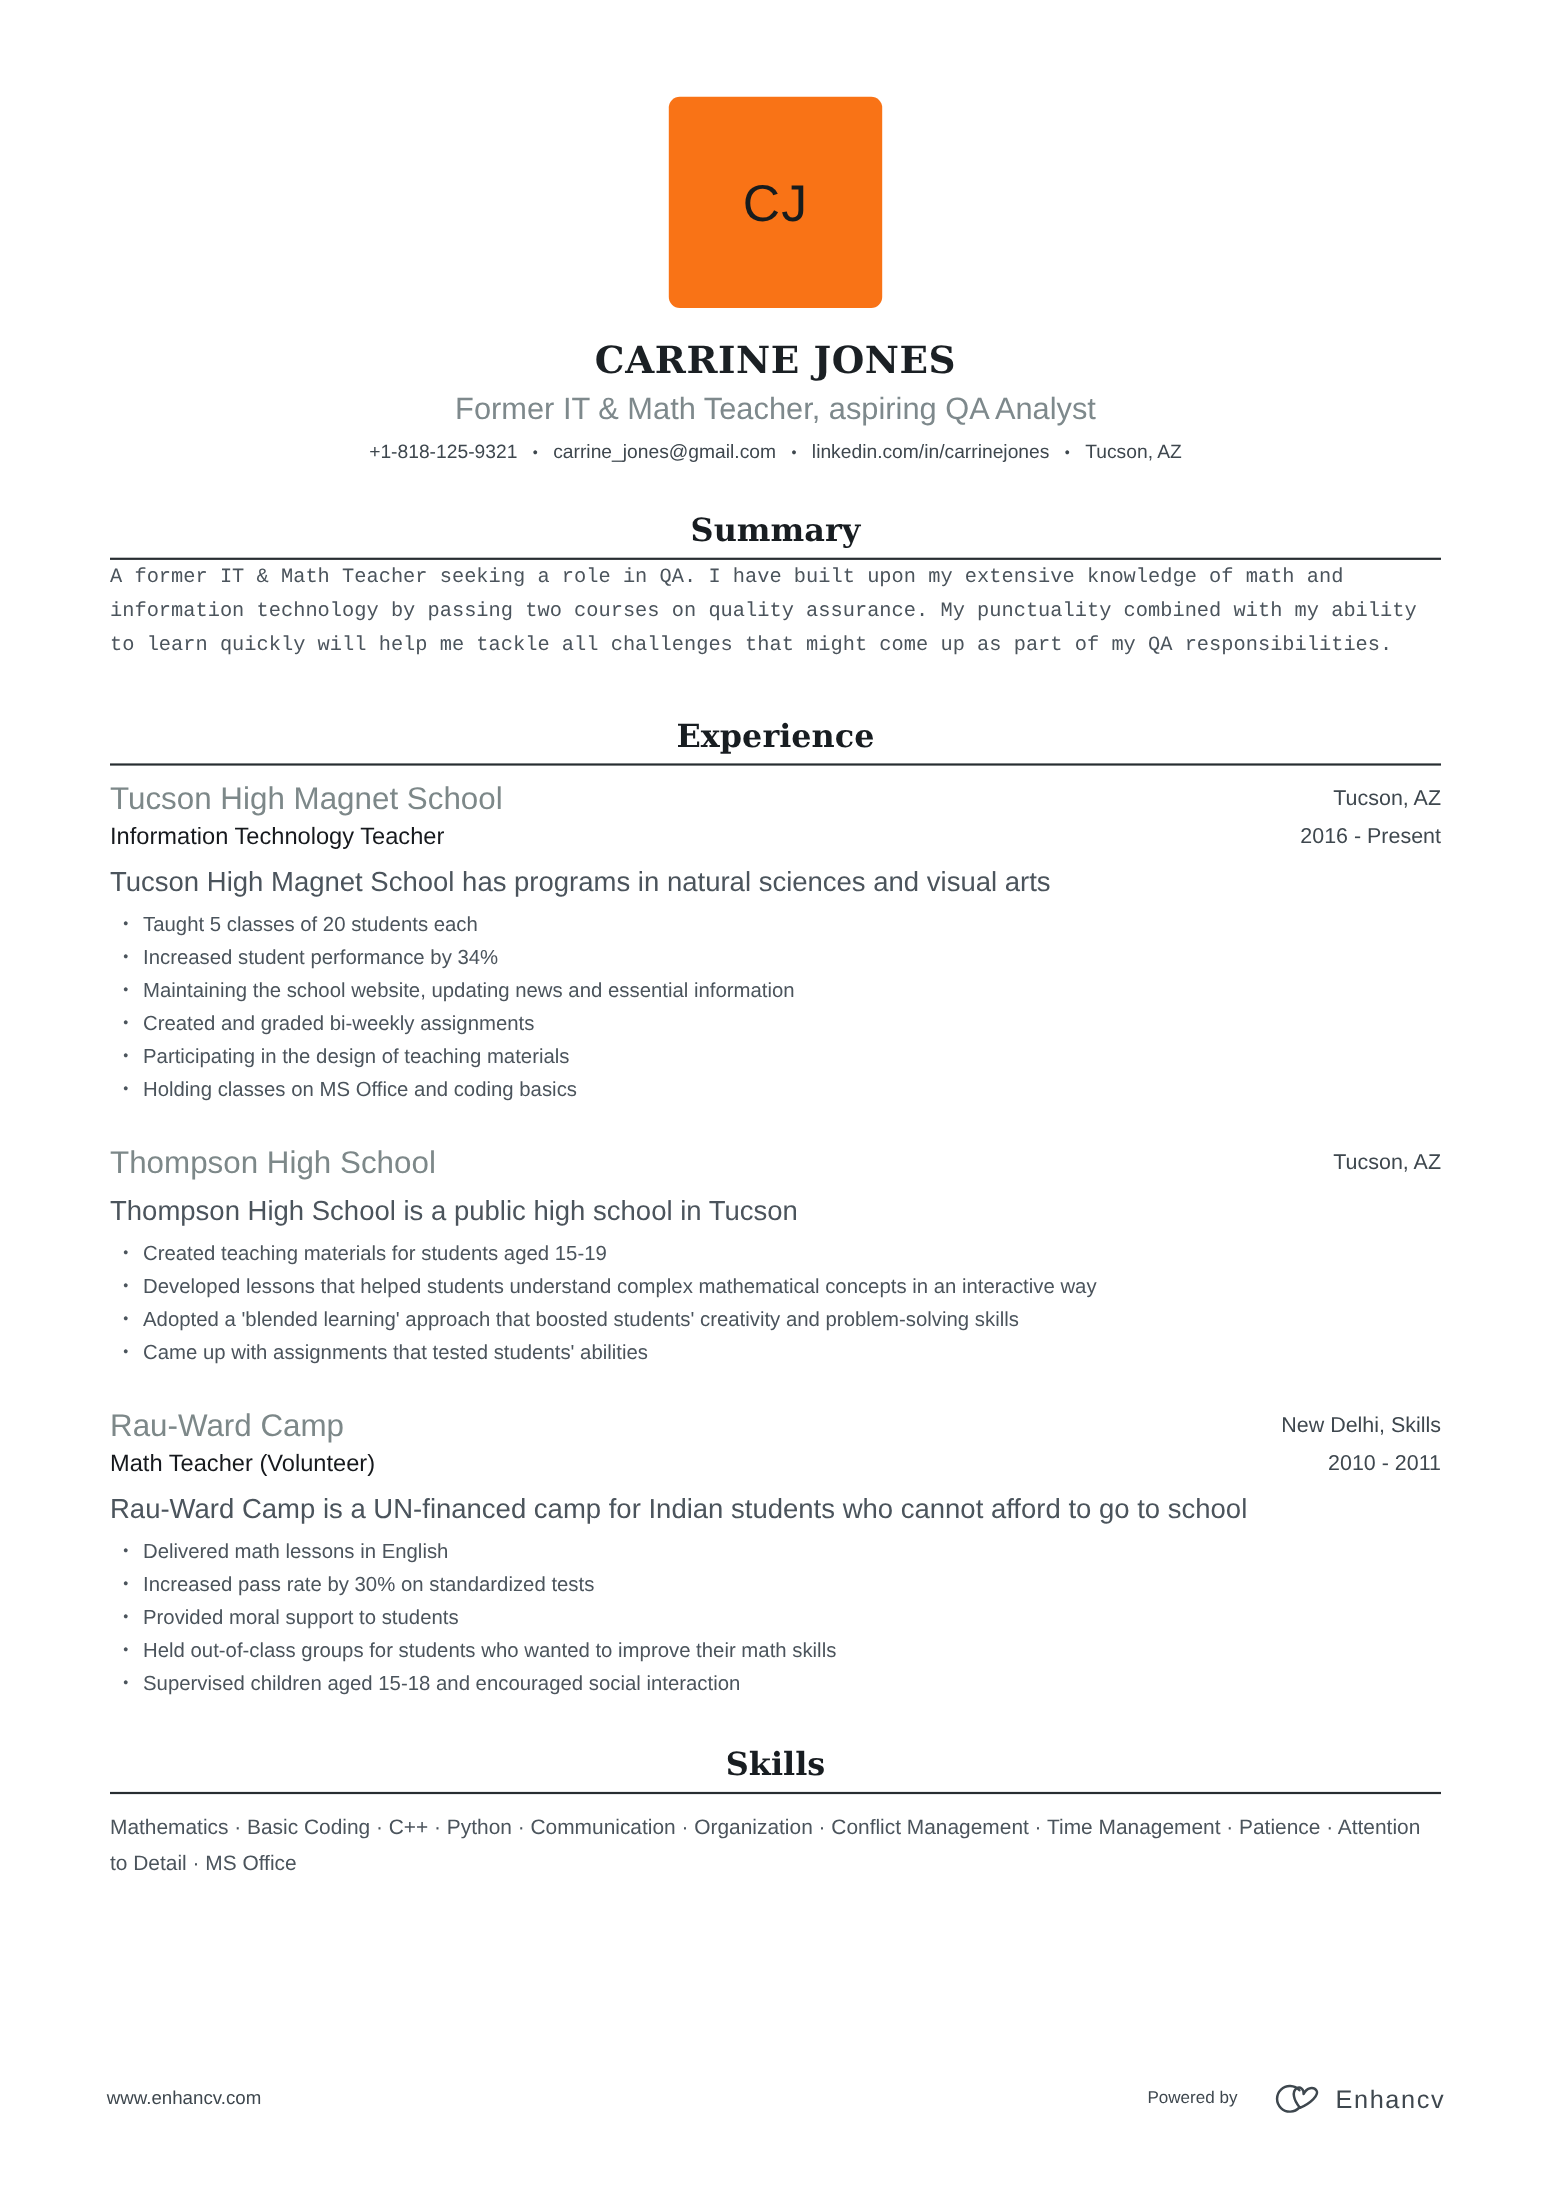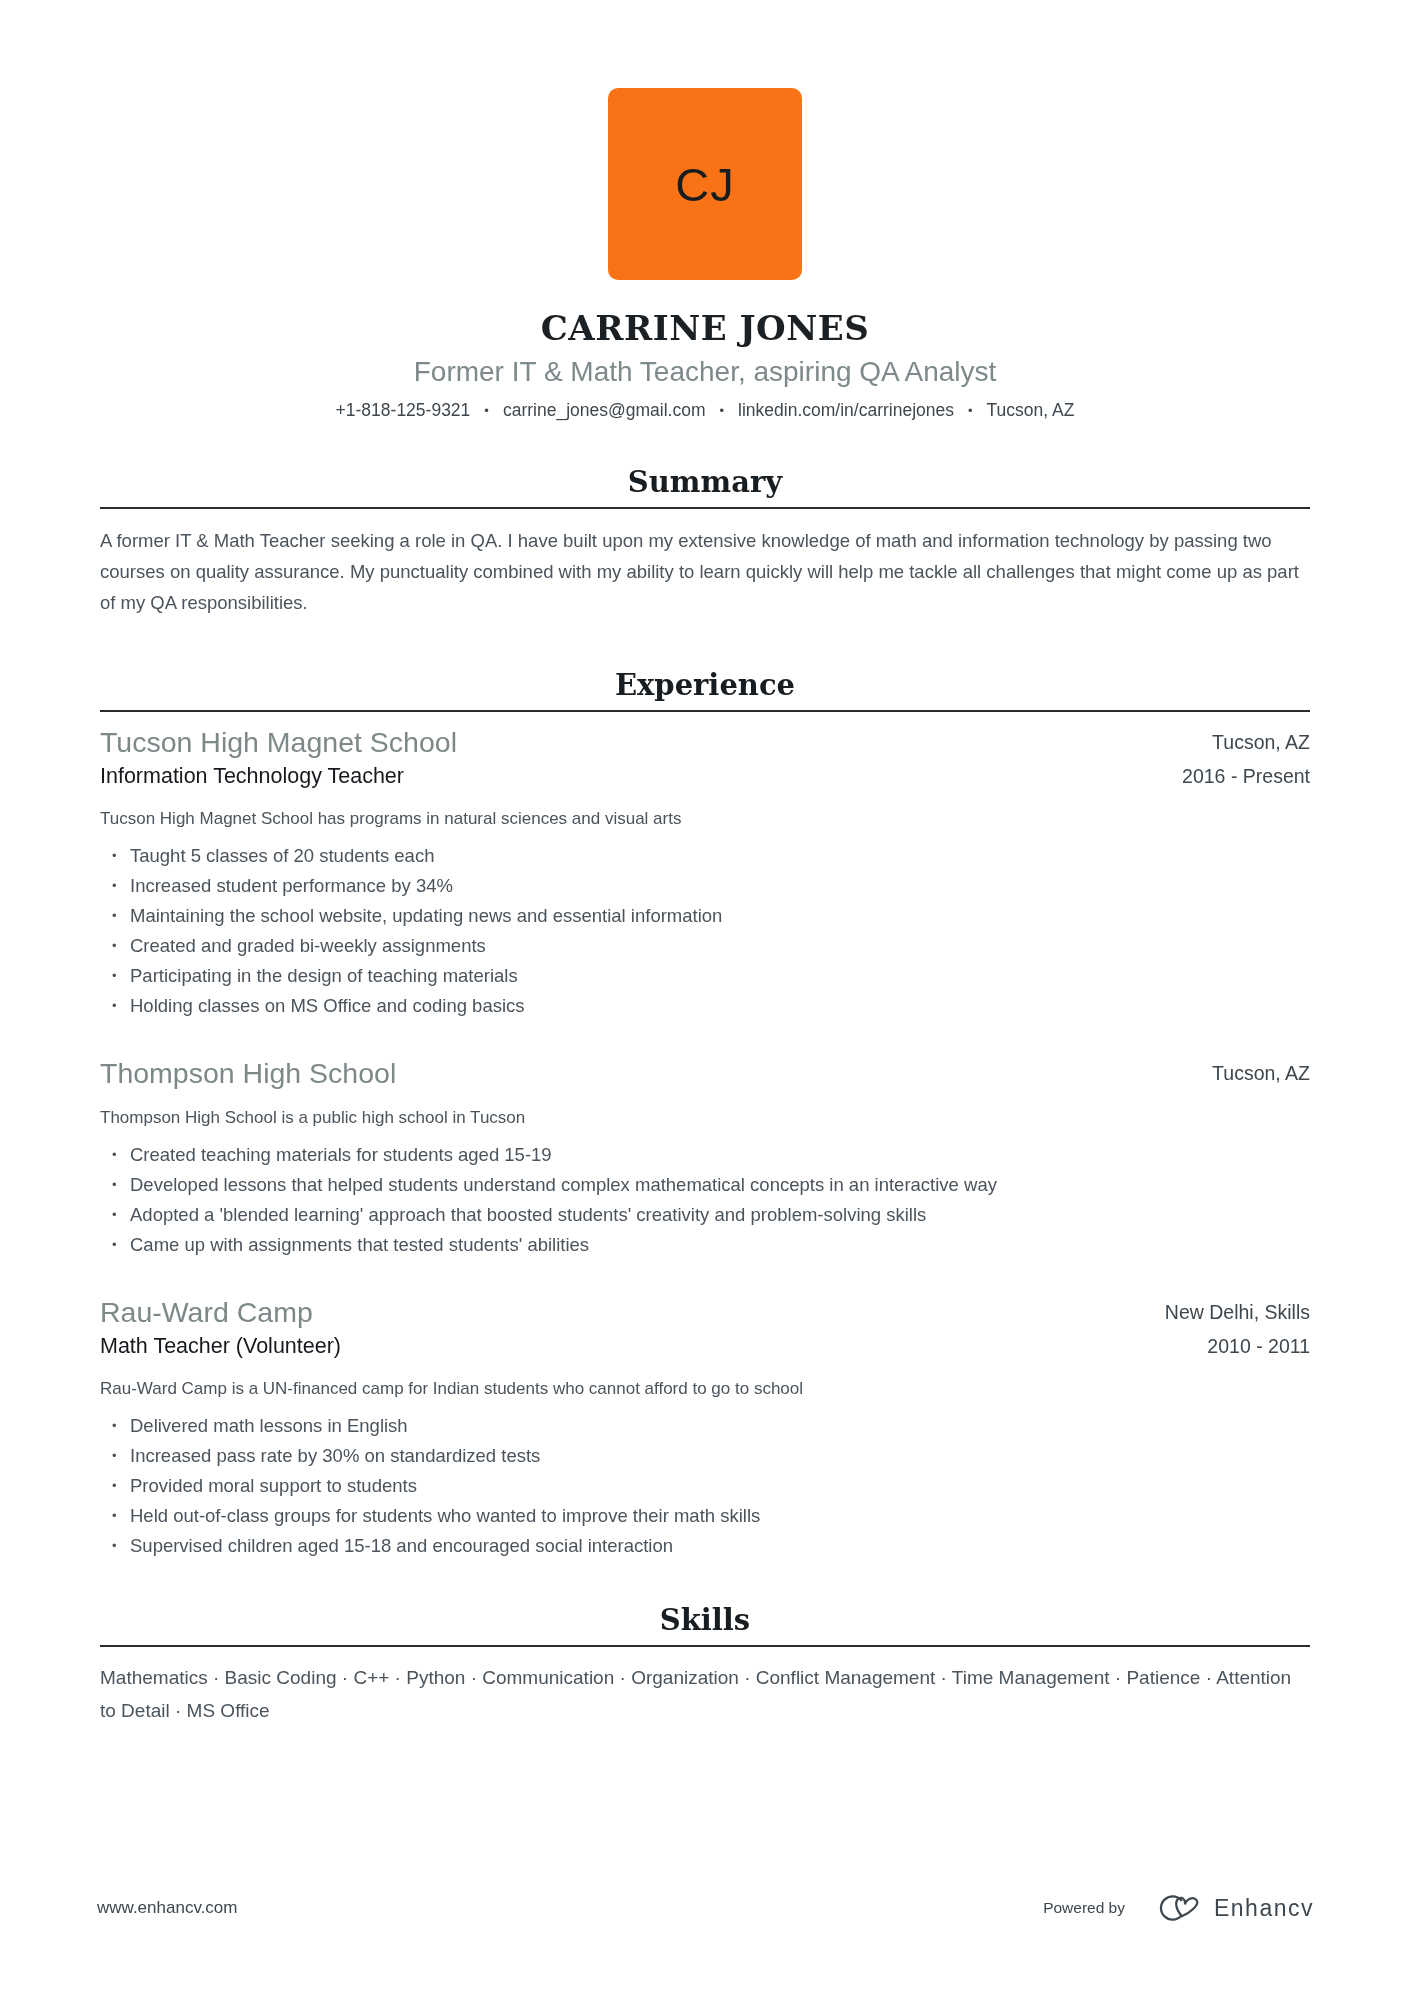--- a/index.html
+++ b/index.html
@@ -34,32 +34,32 @@
 
   
   .section{margin-top:40px;}
   .section.experience{margin-top:48px;}
   .section-heading{
     font-family:"DejaVu Serif", serif;font-weight:700;font-size:29px;
     line-height:38px;text-align:center;color:#181d21;
   }
   .rule{height:0;border-bottom:2px solid #272d31;margin-top:6px;}
   .summary-text{
-    margin-top:16px;font-size:18.5px;line-height:31px;color:#4b545c;
+    font-size:18.5px;line-height:31px;color:#4b545c;font-family:Liberation Mono, monospace;
   }
 
   
   .entries{margin-top:12px;}
   .job{margin-top:0;}
   .job + .job{margin-top:34px;}
   .job-row{display:flex;justify-content:space-between;align-items:center;}
   .job-company{font-size:28.5px;line-height:36px;color:#7d8889;font-weight:400;}
   .job-meta{font-size:19.5px;color:#3e474e;white-space:nowrap;}
   .job-title{font-size:21.5px;line-height:32px;color:#16191d;}
-  .job-desc{margin-top:14px;font-size:17px;line-height:25px;color:#4b545c;}
+  .job-desc{margin-top:14px;font-size:25px;line-height:25px;color:#4b545c;}
   ul.bullets{list-style:none;margin:10px 0 0;padding:0 0 0 12px;}
   ul.bullets li{display:flex;line-height:30px;font-size:18.5px;color:#4b545c;}
   ul.bullets .dot{flex:0 0 18px;font-size:13px;line-height:30px;color:#4b545c;}
   ul.bullets .btxt{flex:1;}
 
   
   .skills-text{margin-top:14px;font-size:19px;line-height:33px;color:#4b545c;}
 
   
   .footer{

